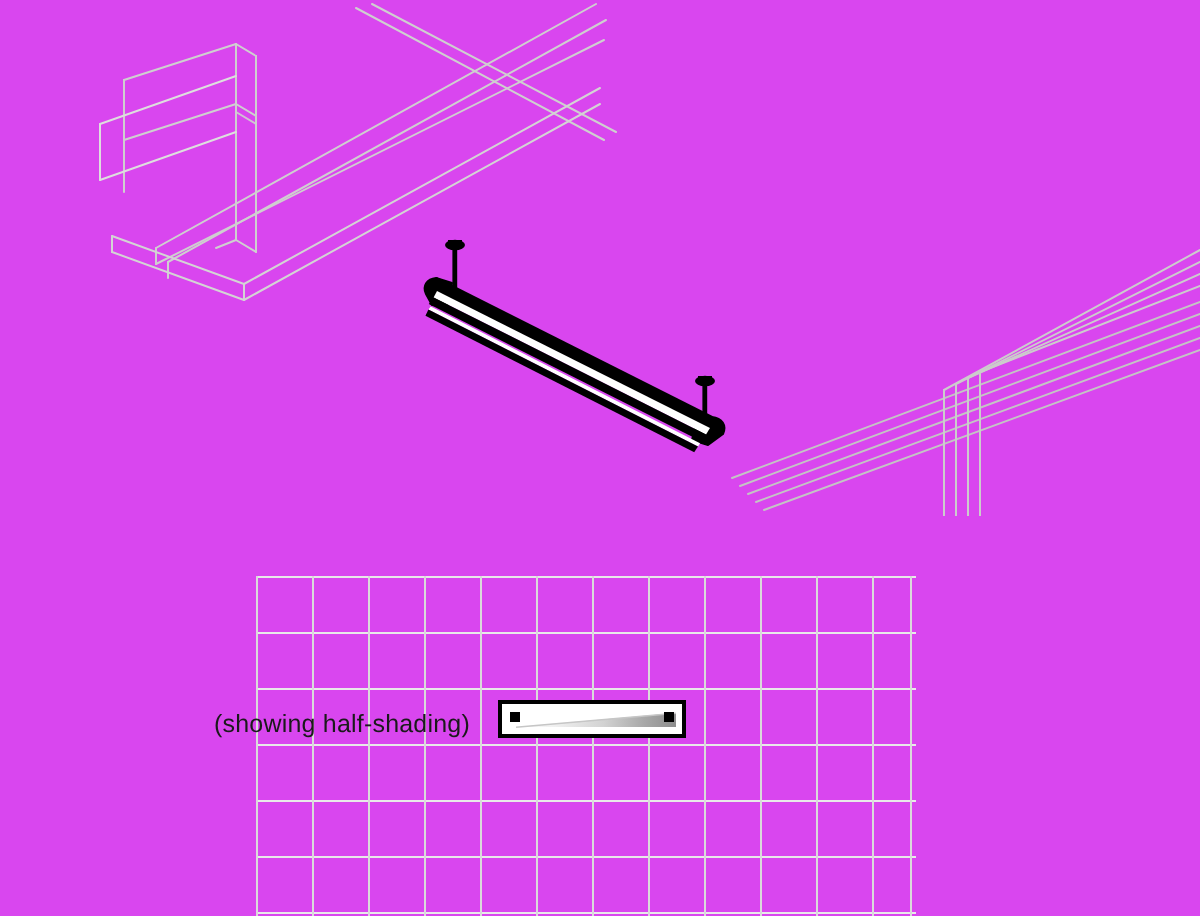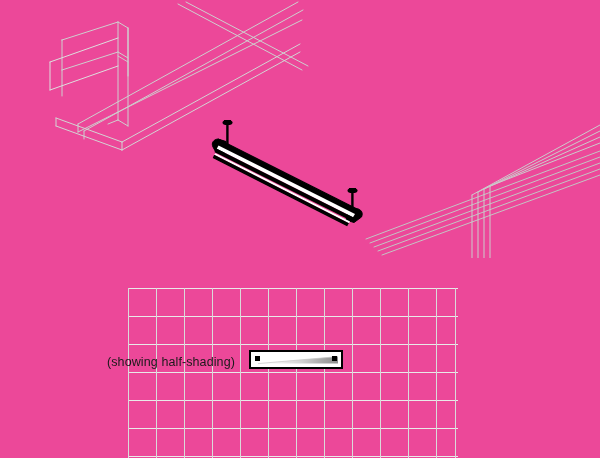--- a/index.html
+++ b/index.html
@@ -9,21 +9,21 @@
     background: #ffffff;
   }
   body {
     font-family: "Liberation Sans", sans-serif;
     -webkit-font-smoothing: antialiased;
   }
   #page {
     position: relative;
     width: 600px;
     height: 458px;
-    background: #ec4899;
+    background: #d946ef;
     overflow: hidden;
   }
   #iso-panel {
     position: absolute;
     left: 0;
     top: 0;
     width: 600px;
     height: 258px;
   }
   #plan-panel {

